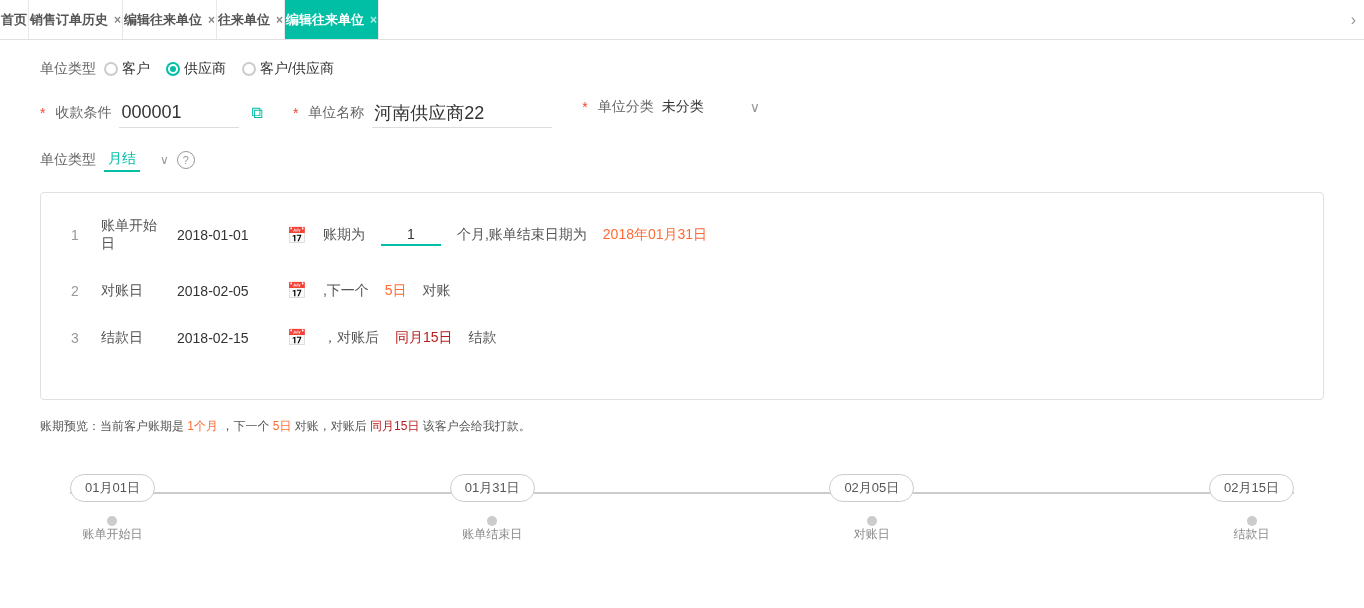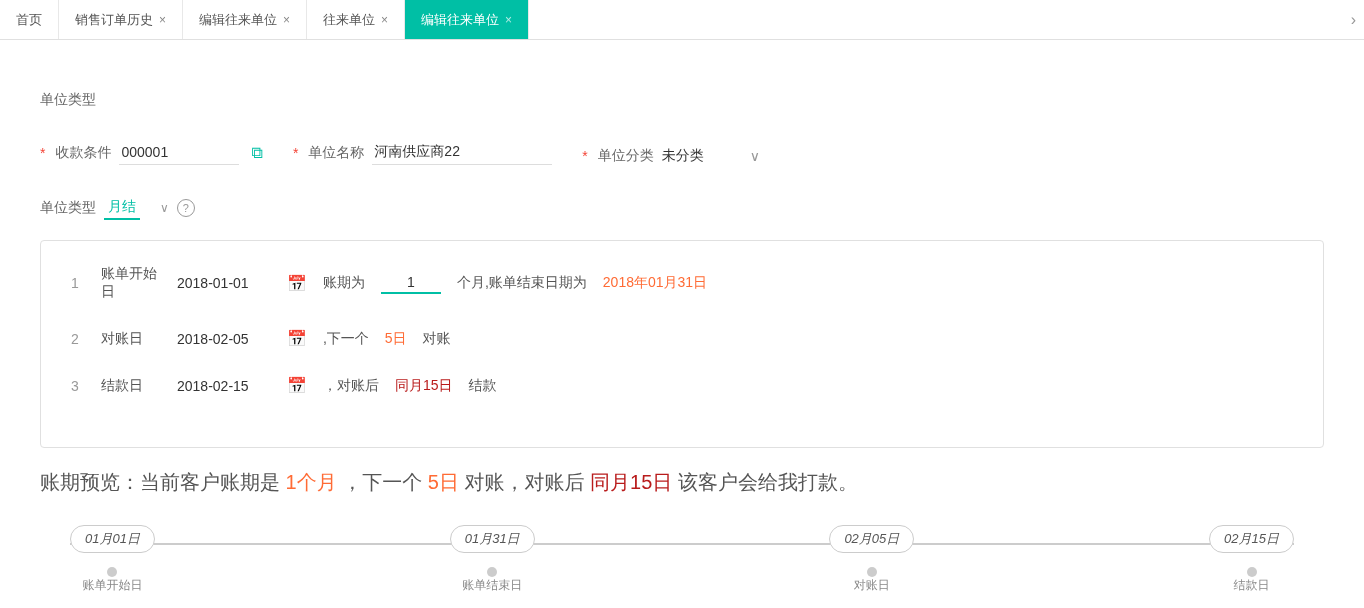--- a/index.html
+++ b/index.html
@@ -10,27 +10,28 @@
       display: flex;
       align-items: stretch;
       background: #fff;
       border-bottom: 1px solid #e0e0e0;
       height: 40px;
       position: relative;
     }
     .tab {
       display: flex;
       align-items: center;
-      padding: 0 16px;
+      padding: 0 1px;
       cursor: pointer;
       white-space: nowrap;
       font-size: 13px;
       color: #555;
       border-right: 1px solid #e8e8e8;
       gap: 6px;
+      font-weight: bold;
     }
     .tab.active {
       background: #00bfa5;
       color: #fff;
     }
     .tab .close-btn {
       font-size: 12px;
       opacity: 0.7;
       cursor: pointer;
     }
@@ -47,24 +48,23 @@
     
     .main-content {
       padding: 20px 40px;
       background: #fff;
       min-height: calc(100vh - 40px);
     }
 
     
     .form-row {
       display: flex;
-      align-items: flex-end;
+      align-items: flex-start;
       margin-bottom: 20px;
       gap: 30px;
-      margin-top: 31px;
     }
     .form-group {
       display: flex;
       align-items: center;
       gap: 8px;
     }
     .form-label {
       color: #666;
       white-space: nowrap;
     }
@@ -103,21 +103,21 @@
       height: 6px;
       border-radius: 50%;
       background: #00bfa5;
     }
 
     
     .text-input {
       border: none;
       border-bottom: 1px solid #ddd;
       outline: none;
-      font-size: 14px;
+      font-size: 18px;
       padding: 4px 2px;
       color: #333;
       background: transparent;
       min-width: 120px;
     }
 
     
     .cal-icon {
       color: #00bfa5;
       cursor: pointer;
@@ -229,22 +229,22 @@
       color: #b91c1c;
       font-weight: 400;
     }
 
     
     .preview-section {
       padding: 16px 0 0 0;
     }
     .preview-text {
       color: #555;
-      font-size: 20px;
-      margin-bottom: 25px;
+      font-size: 12px;
+      margin-bottom: 36px;
       line-height: 1.8;
     }
     .timeline-line {
       position: absolute;
       top: 18px;
       left: 30px;
       right: 30px;
       height: 2px;
       background: #ccc;
       z-index: 0;
@@ -266,21 +266,20 @@
       flex-shrink: 0;
     }
     .node-date-badge {
       background: #fff;
       border: 1px solid #ccc;
       border-radius: 16px;
       padding: 4px 14px;
       font-size: 13px;
       color: #555;
       white-space: nowrap;
-      font-style: italic;
     }
     .node-sub-label {
       font-size: 12px;
       color: #888;
       white-space: nowrap;
     }
     .node-wrapper {
       display: flex;
       flex-direction: column;
       align-items: center;
@@ -310,20 +309,34 @@
     <span class="close-btn">×</span>
   </div>
   <div class="tab-arrow">›</div>
 </div>
 
 <div class="main-content">
 
   <div class="form-row">
     <div class="form-group">
       <span class="form-label">单位类型</span>
+      <div class="radio-group">
+        <label class="radio-item">
+          <div class="radio-circle"></div>
+          <span>客户</span>
+        </label>
+        <label class="radio-item">
+          <div class="radio-circle checked"></div>
+          <span>供应商</span>
+        </label>
+        <label class="radio-item">
+          <div class="radio-circle"></div>
+          <span>客户/供应商</span>
+        </label>
+      </div>
     </div>
   </div>
 
   <div class="form-row">
     <div class="form-group">
       <span class="required-star">*</span>
       <span class="form-label">收款条件</span>
       <input class="text-input" type="text" style="width: 120px;" value="000001">
       <span class="cal-icon">⧉</span>
     </div>

